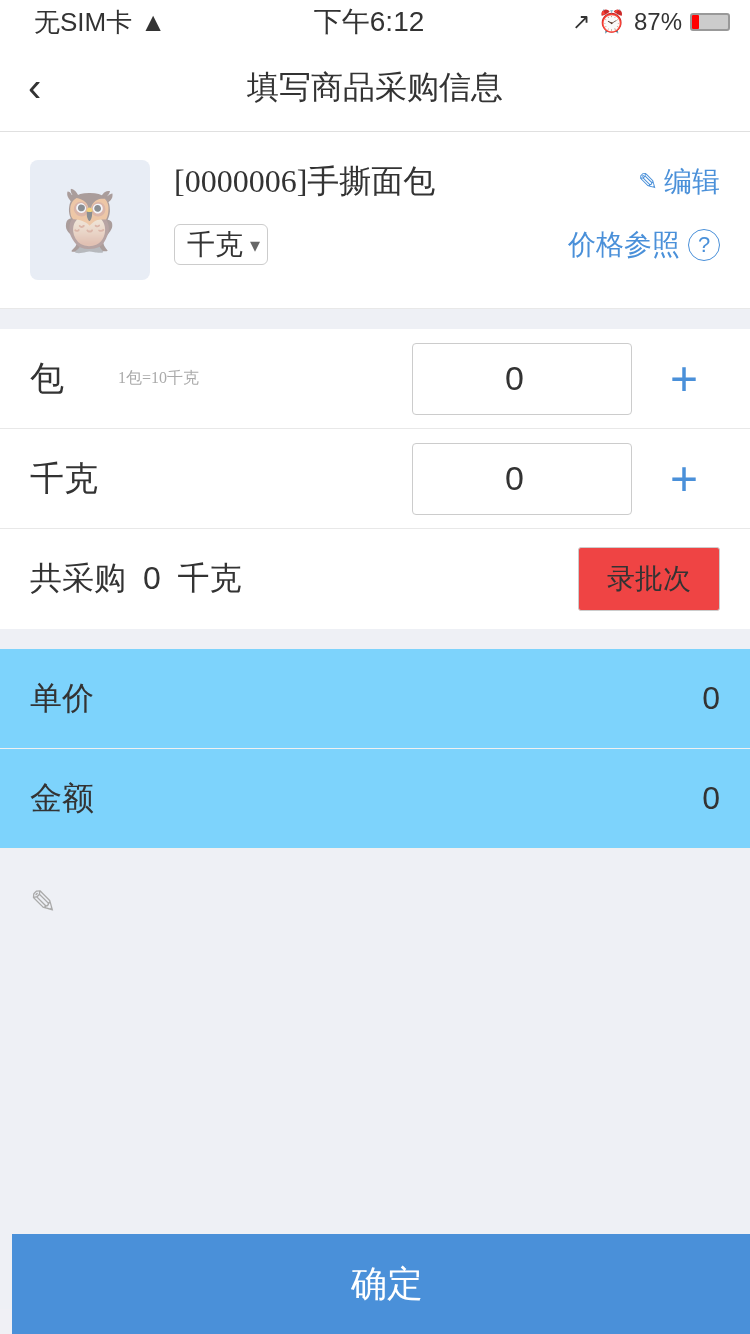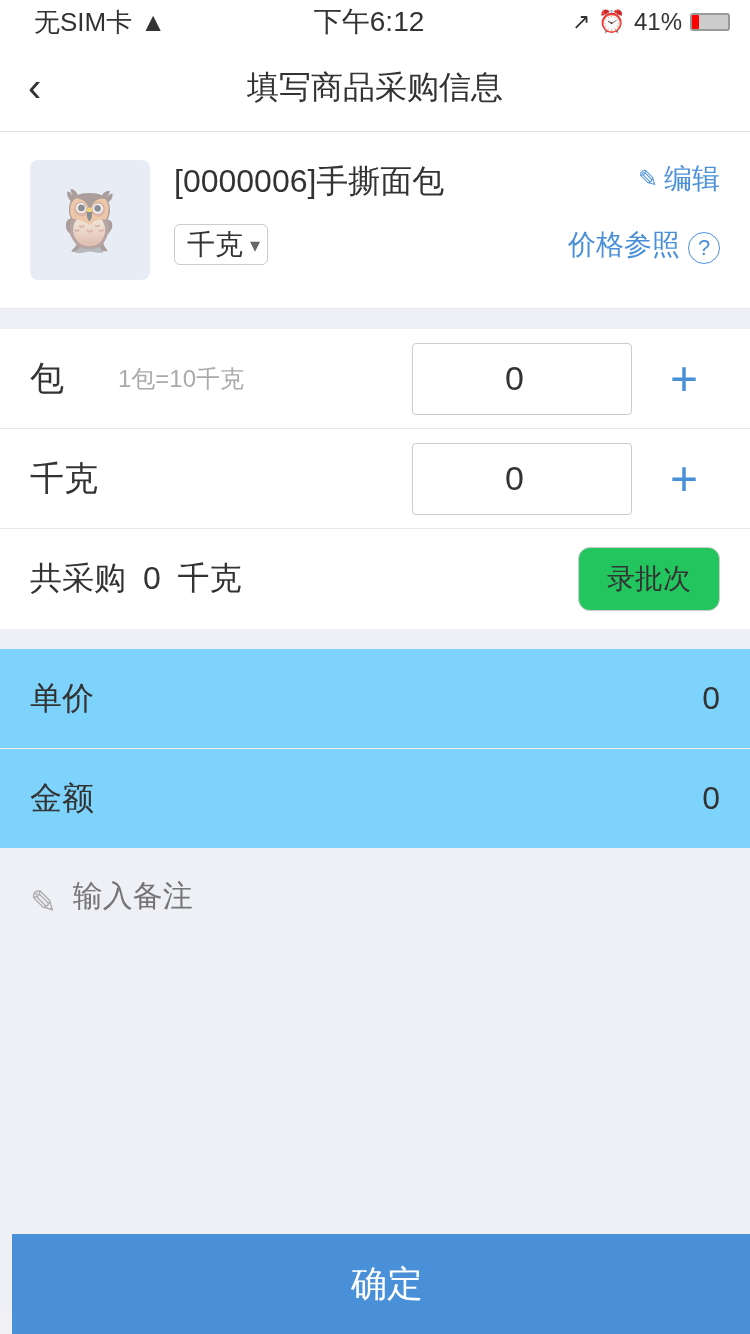--- a/index.html
+++ b/index.html
@@ -89,22 +89,23 @@
       justify-content: center;
       flex-shrink: 0;
       color: #8ab;
       font-size: 50px;
     }
     .product-info {
       flex: 1;
     }
     .product-header {
       display: flex;
-      align-items: flex-start;
+      align-items: center;
       justify-content: space-between;
+      font-family: Liberation Serif, serif;
     }
     .product-name {
       font-size: 32px;
       color: #333;
       font-weight: 500;
       flex: 1;
     }
     .edit-btn {
       color: #4a90d9;
       font-size: 28px;
@@ -146,21 +147,21 @@
       transform: translateY(-50%);
       color: #666;
       font-size: 20px;
       pointer-events: none;
     }
     .price-ref {
       color: #4a90d9;
       font-size: 28px;
       margin-left: auto;
       display: flex;
-      align-items: flex-end;
+      align-items: center;
       gap: 8px;
       cursor: pointer;
     }
 
     
     .section-divider {
       width: 750px;
       height: 20px;
       background: #eef0f5;
     }
@@ -175,23 +176,24 @@
       padding: 0 30px;
       height: 100px;
       border-bottom: 1px solid #e8e8e8;
     }
     .form-label {
       font-size: 34px;
       color: #333;
       min-width: 80px;
     }
     .form-label-sub {
-      font-size: 24px;
+      font-size: 16px;
       color: #aaa;
       margin-left: 8px;
+      font-family: Liberation Serif, serif;
     }
     .form-input-wrap {
       flex: 1;
       display: flex;
       align-items: center;
       justify-content: flex-end;
       gap: 16px;
     }
     .qty-input {
       width: 220px;
@@ -224,25 +226,25 @@
       padding: 0 30px;
       height: 100px;
       background: #fff;
     }
     .summary-text {
       font-size: 32px;
       color: #333;
     }
     .batch-btn {
       border: 1px solid #ccc;
-      border-radius: 12px;
+      border-radius: 3px;
       padding: 12px 28px;
       font-size: 28px;
       color: #333;
-      background: #22c55e;
+      background: #ef4444;
       cursor: pointer;
     }
 
     
     .price-section {
       background: #7dd3fc;
       margin-top: 0;
     }
     .price-row {
       display: flex;
@@ -314,21 +316,21 @@
 
 <div class="status-bar">
   <div class="status-left">
     <span>无SIM卡</span>
     <span class="wifi-icon">▲</span>
   </div>
   <div style="font-size:28px;font-weight:500;">下午6:12</div>
   <div class="status-right">
     <span style="font-size:22px;">↗</span>
     <span style="font-size:22px;">⏰</span>
-    <span style="font-size:24px;">41%</span>
+    <span style="font-size:24px;">87%</span>
     <div class="battery-bar">
       <div class="battery-fill"></div>
     </div>
   </div>
 </div>
 
 <div class="nav-bar">
   <span class="nav-back">‹</span>
   <span class="nav-title">填写商品采购信息</span>
 </div>
@@ -401,18 +403,17 @@
     <span class="price-value">0</span>
   </div>
   <div class="price-row">
     <span class="price-label">金额</span>
     <span class="price-value">0</span>
   </div>
 </div>
 
 <div class="remark-section">
   <span class="remark-icon">✎</span>
-  <input class="remark-input" type="text" placeholder="输入备注" style="">
 </div>
 
 <div class="content-area" style="min-height:300px;"></div>
 
 <button class="confirm-btn">确定</button>
 
 </body></html>

